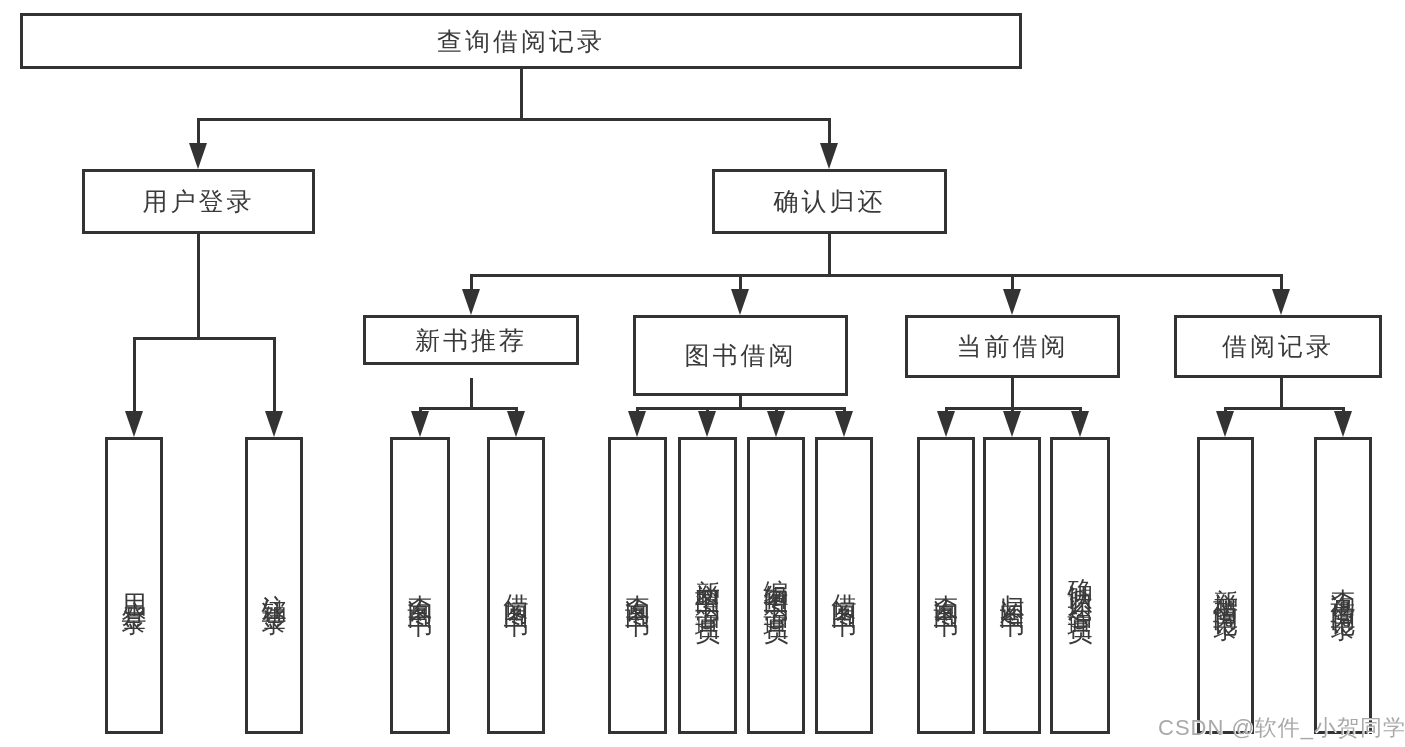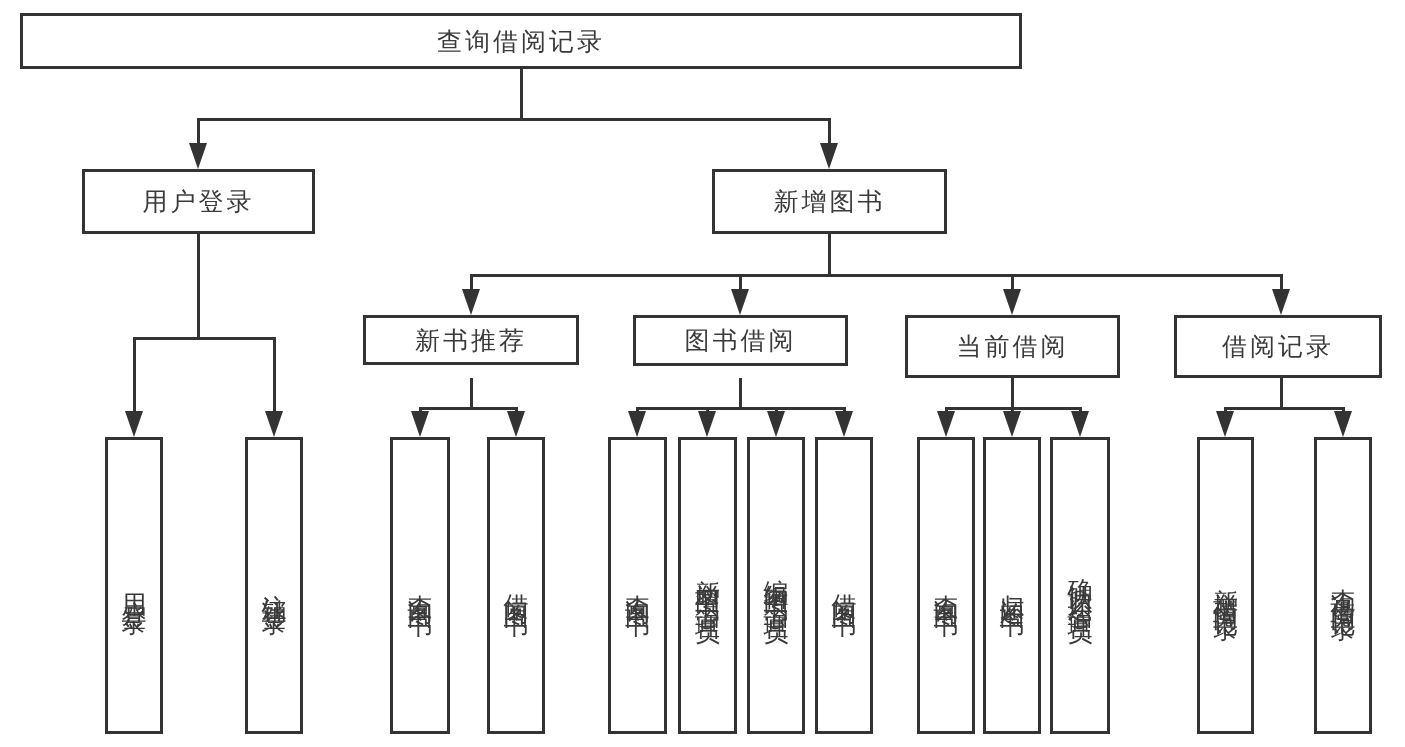--- a/index.html
+++ b/index.html
@@ -68,27 +68,27 @@
 <div id="canvas">
 
   <div class="hbox" style="left:20px;top:13px;width:1002px;height:56px;">
     <span>查询借阅记录</span>
   </div>
 
   <div class="hbox" style="left:82px;top:169px;width:233px;height:65px;">
     <span>用户登录</span>
   </div>
   <div class="hbox" style="left:712px;top:169px;width:235px;height:65px;">
-    <span>新增图书</span>
+    <span>确认归还</span>
   </div>
 
   <div class="hbox" style="left:363px;top:315px;width:216px;height:50px;font-family:Liberation Mono, monospace;">
     <span>新书推荐</span>
   </div>
-  <div class="hbox" style="left:633px;top:315px;width:215px;height:51px;">
+  <div class="hbox" style="left:633px;top:315px;width:215px;height:81px;">
     <span>图书借阅</span>
   </div>
   <div class="hbox" style="left:905px;top:315px;width:215px;height:63px;">
     <span>当前借阅</span>
   </div>
   <div class="hbox" style="left:1174px;top:315px;width:208px;height:63px;">
     <span>借阅记录</span>
   </div>
 
   <div class="vbox" style="left:105px;top:437px;width:58px;height:297px;">
@@ -128,20 +128,21 @@
     <span class="vtext">确认归还（管理员）</span>
   </div>
 
   <div class="vbox" style="left:1197px;top:437px;width:57px;height:297px;">
     <span class="vtext">新增借阅记录</span>
   </div>
   <div class="vbox" style="left:1314px;top:437px;width:58px;height:297px;">
     <span class="vtext">查询借阅记录</span>
   </div>
 
+  <div class="watermark">CSDN @软件_小贺同学</div>
 
 <div class="conn-v" style="left: 519.5px; top: 69px; height: 52px;"></div>
     <div class="conn-h" style="left: 196.5px; top: 118px; width: 634px;"></div>
     <div class="conn-v" style="left: 196.5px; top: 121px; height: 28px;"></div>
     <div class="arrow-down" style="left: 189px; top: 143px;"></div>
     <div class="conn-v" style="left: 827.5px; top: 121px; height: 28px;"></div>
     <div class="arrow-down" style="left: 820px; top: 143px;"></div>
     <div class="conn-v" style="left: 196.5px; top: 234px; height: 106px;"></div>
     <div class="conn-h" style="left: 132.5px; top: 337px; width: 143px;"></div>
     <div class="conn-v" style="left: 132.5px; top: 340px; height: 77px;"></div>

